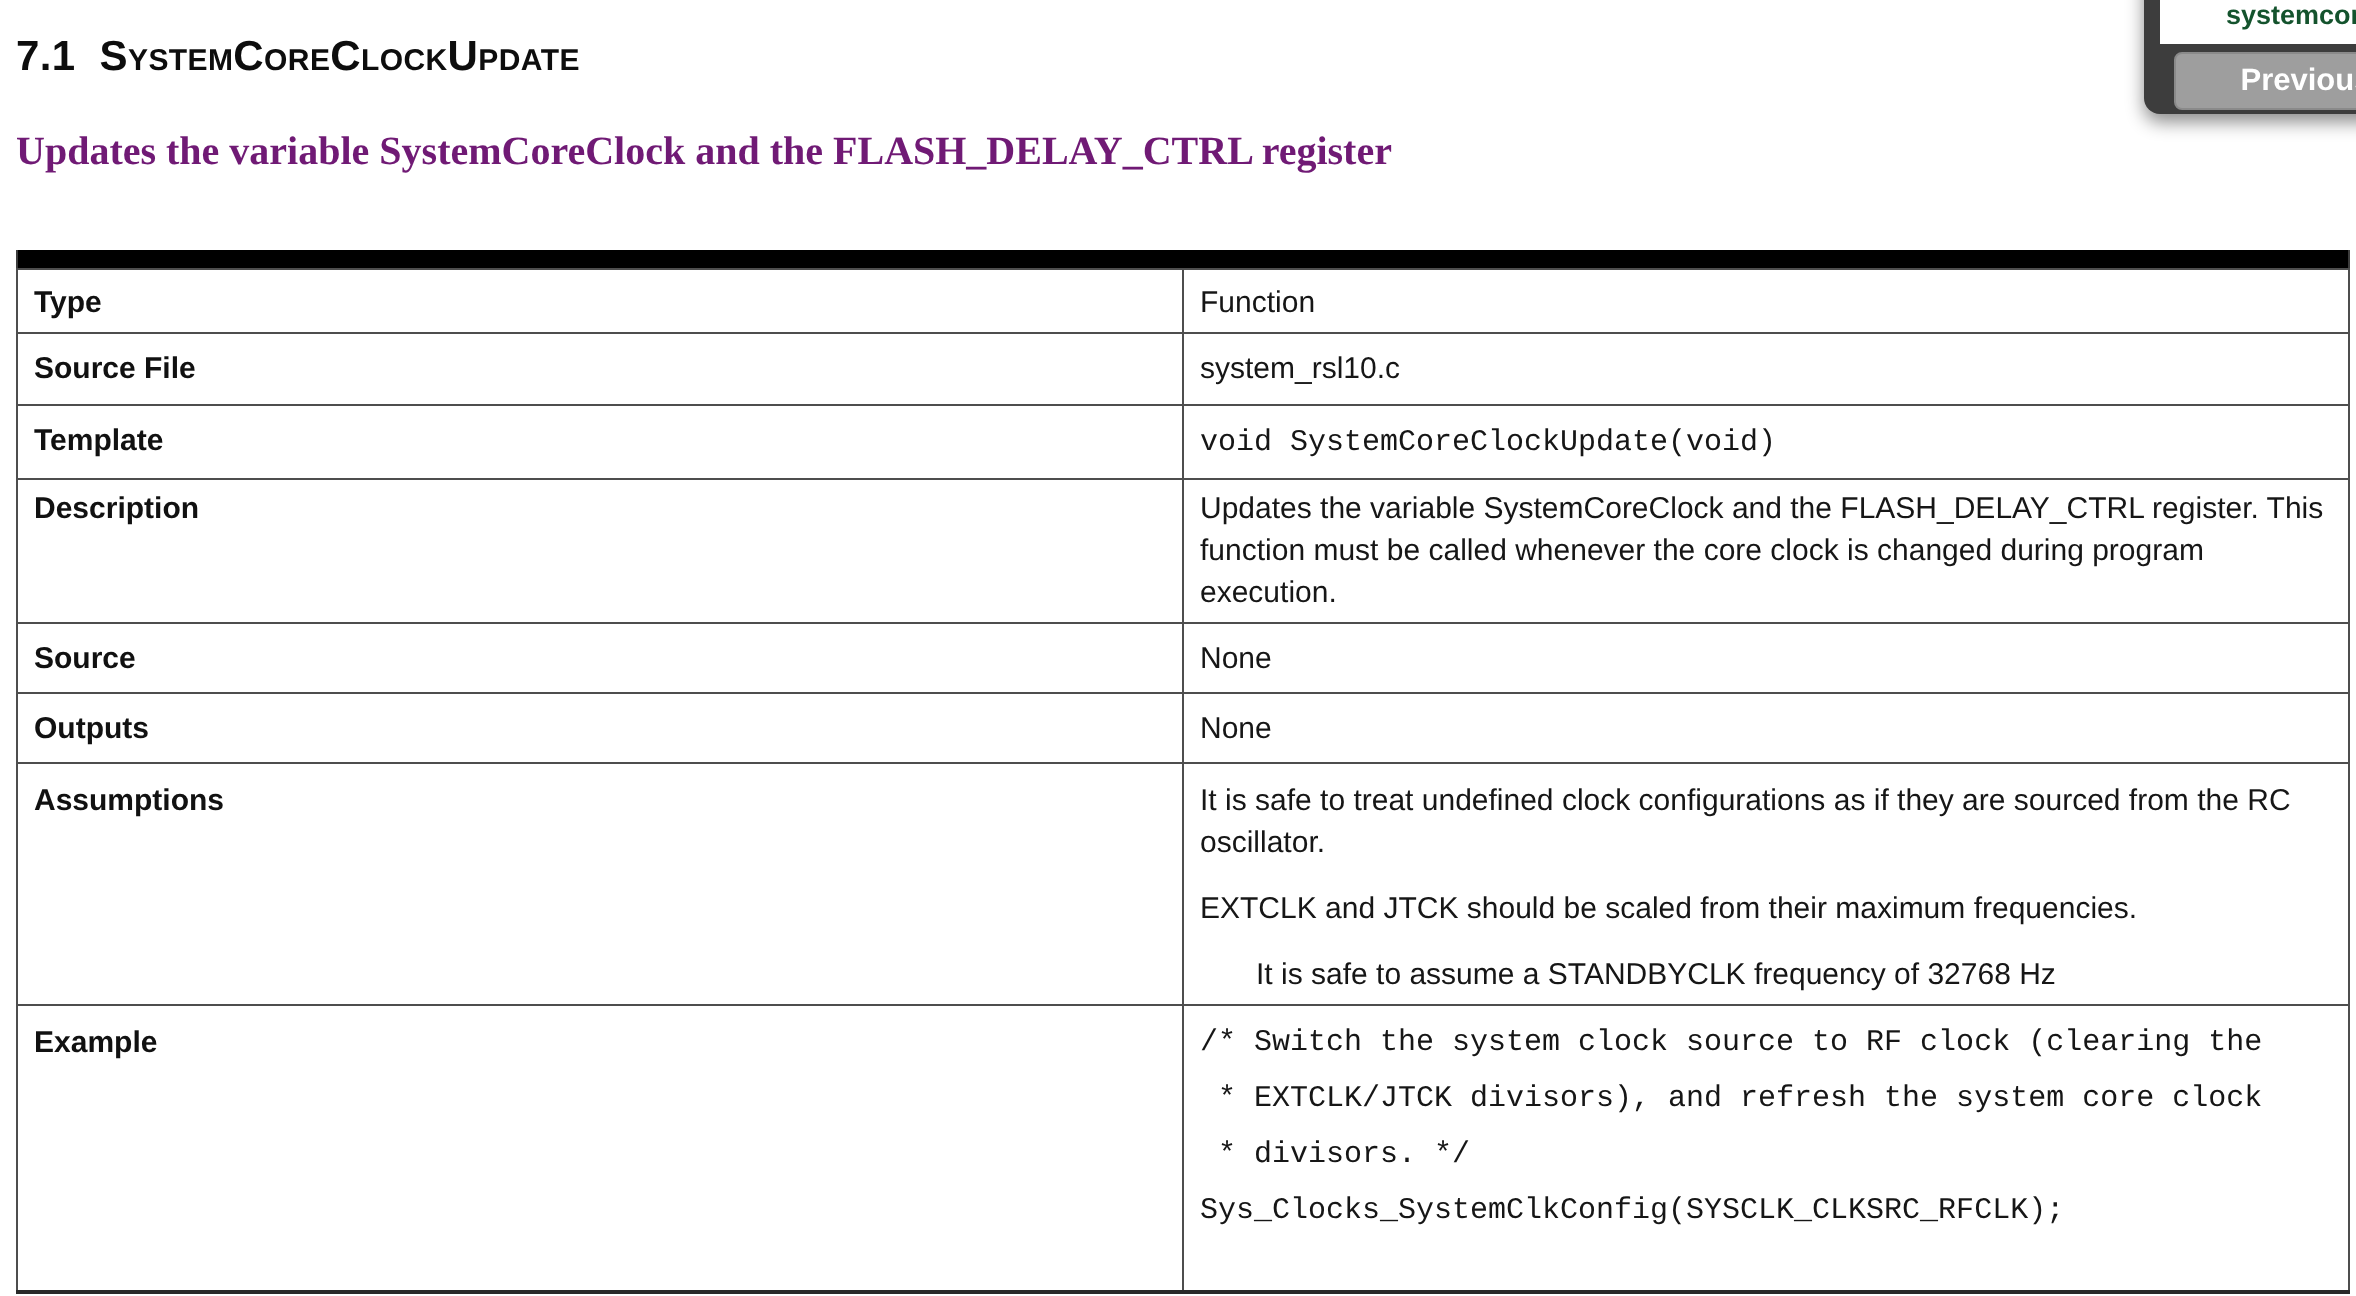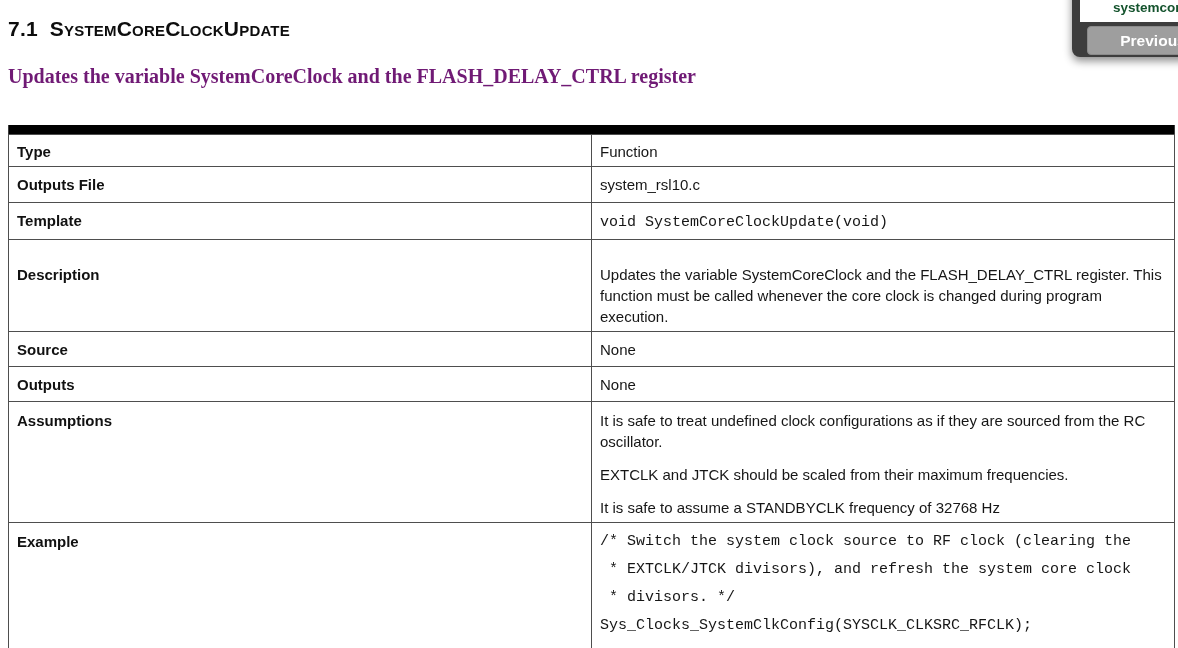--- a/index.html
+++ b/index.html
@@ -58,27 +58,27 @@
   td.value { color: #161616; }
   .mono {
     font-family: "Liberation Mono", "DejaVu Sans Mono", monospace;
     font-size: 15px;
     white-space: pre;
   }
   tr.r0 td { height: 30px; }
   tr.r1 td { height: 36px; padding-top: 7px; }
   tr.r2 td { height: 36px; padding-top: 7px; }
   tr.r3 td { height: 37px; padding-top: 7px; }
-  tr.r4 td { height: 61px; padding-top: 24px; }
+  tr.r4 td { height: 61px; padding-top: 4px; }
   tr.r5 td { height: 35px; padding-top: 7px; }
   tr.r6 td { height: 35px; padding-top: 7px; }
   tr.r7 td { height: 95px; padding-top: 8px; }
   tr.r8 td { height: 144px; padding-top: 8px; }
   td.value p { margin: 0 0 12px 0; }
-  td.value p:last-child { margin-bottom: 0; }
+  td.value p:last-child { margin-bottom: 0; margin-left: 28px; }
   .code-line { line-height: 21px; }
   .code-line.spaced { margin-bottom: 7px; }
 
   
   .nav-panel {
     position: absolute;
     top: -40px; left: 1072px;
     width: 160px; height: 97px;
     background: #3d3d3d;
     border-radius: 8px;
@@ -131,21 +131,21 @@
         <td colspan="2"></td>
       </tr>
 
     <tr class="r0">
       <td class="label">Type</td>
       <td class="value">Function</td>
     </tr>
 
 
     <tr class="r2">
-      <td class="label">Outputs File</td>
+      <td class="label">Source File</td>
       <td class="value">system_rsl10.c</td>
     </tr>
 
     <tr class="r3">
       <td class="label">Template</td>
       <td class="value"><span class="mono">void SystemCoreClockUpdate(void)</span></td>
     </tr>
 
     <tr class="r4">
       <td class="label">Description</td>

